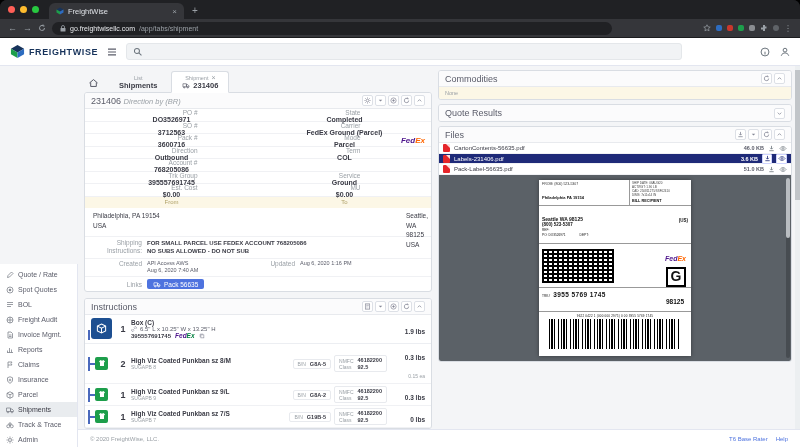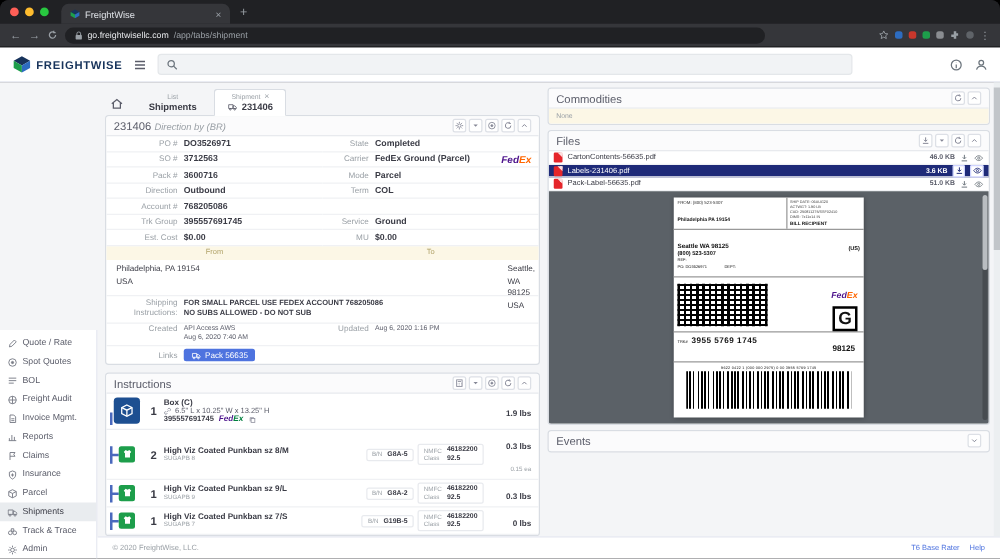--- a/index.html
+++ b/index.html
@@ -58,21 +58,21 @@
   .card{background:#fff;border:1px solid #d9dde3;border-radius:3px;overflow:hidden;}
   .card-hd{height:16px;background:#fbfbfc;border-bottom:1px solid #e8eaee;display:flex;align-items:center;padding:0 6px;}
   .card-title{font-size:9px;color:#5a5c69;}
   .card-title .muted{font-style:italic;color:#9aa0a6;font-size:7.5px;}
   .hd-icons{margin-left:auto;display:flex;gap:2px;}
   .hic{width:11px;height:11px;border:1px solid #dde0e6;border-radius:2px;background:#fff;color:#858796;display:flex;align-items:center;justify-content:center;}
 
   
   .detail-cols{display:flex;}
   .dcol{width:50%;}
-  .frow{display:flex;align-items:center;height:12.5px;border-bottom:1px solid #f0f1f4;}
+  .frow{display:flex;align-items:center;height:12.5px;border-bottom:1px solid #f0f1f4;flex-direction:column;}
   .frow.blank{border-bottom:1px solid #f0f1f4;}
   .flab{width:62px;text-align:right;font-size:6.5px;color:#9aa0a6;padding-right:5px;flex:0 0 auto;}
   .fval{font-size:7px;font-weight:bold;color:#3a3b45;flex:1;}
   .dcol.r .flab{width:42px;}
   .fedex-logo{margin-left:auto;margin-right:6px;font-style:italic;font-weight:bold;font-size:8px;}
   .fx-fed{color:#4d148c}.fx-ex{color:#ff6600}.fx-ex-g{color:#007f3e}
   .band{height:11px;background:#fcf7e6;display:flex;}
   .band div{width:50%;text-align:center;font-size:6px;color:#b0a269;line-height:11px;}
   .addr{display:flex;height:28px;padding-top:3px;}
   .addr div{width:50%;padding-left:8px;font-size:6.5px;color:#3a3b45;line-height:1.5;}
@@ -731,20 +731,32 @@
                 <span class="hic">
                     <svg width="7" height="7" viewBox="0 0 16 16" fill="none" stroke="currentColor" stroke-width="1.8">
                       <path d="M4 10l4-4 4 4"></path>
                     </svg>
                   </span>
               </span>
             </div>
             <div class="accrow">None</div>
           </div>
 
+          <div class="card">
+            <div class="card-hd" style="border-bottom:none">
+              <span class="card-title">Quote Results</span>
+              <span class="hd-icons">
+                <span class="hic">
+                    <svg width="7" height="7" viewBox="0 0 16 16" fill="none" stroke="currentColor" stroke-width="1.8">
+                      <path d="M4 6l4 4 4-4"></path>
+                    </svg>
+                  </span>
+              </span>
+            </div>
+          </div>
 
           <div class="card">
             <div class="card-hd">
               <span class="card-title">Files</span>
               <span class="hd-icons">
                 <span class="hic">
                     <svg width="7" height="7" viewBox="0 0 16 16" fill="none" stroke="currentColor" stroke-width="1.8">
                       <path d="M8 2v7M5 6.5L8 9.5l3-3M3 13h10"></path>
                     </svg>
                   </span>
@@ -861,32 +873,20 @@
                   <div class="bctext">9622 0422 1 (000 000 2975) 0 00 3955 5769 1745</div>
                   <div class="bc1d"></div>
                 </div>
               </div>
               <div class="pv-scroll">
                   <div class="pv-thumb"></div>
                 </div>
             </div>
           </div>
 
-          <div class="card">
-            <div class="card-hd" style="border-bottom:none">
-              <span class="card-title">Events</span>
-              <span class="hd-icons">
-                <span class="hic">
-                    <svg width="7" height="7" viewBox="0 0 16 16" fill="none" stroke="currentColor" stroke-width="1.8">
-                      <path d="M4 6l4 4 4-4"></path>
-                    </svg>
-                  </span>
-              </span>
-            </div>
-          </div>
 
         </div>
       </div>
 
       <div class="footer">
         <span class="copy">© 2020 FreightWise, LLC.</span>
         <span class="flinks">
           <span class="flink">T6 Base Rater</span>
           <span class="flink">Help</span>
         </span>

